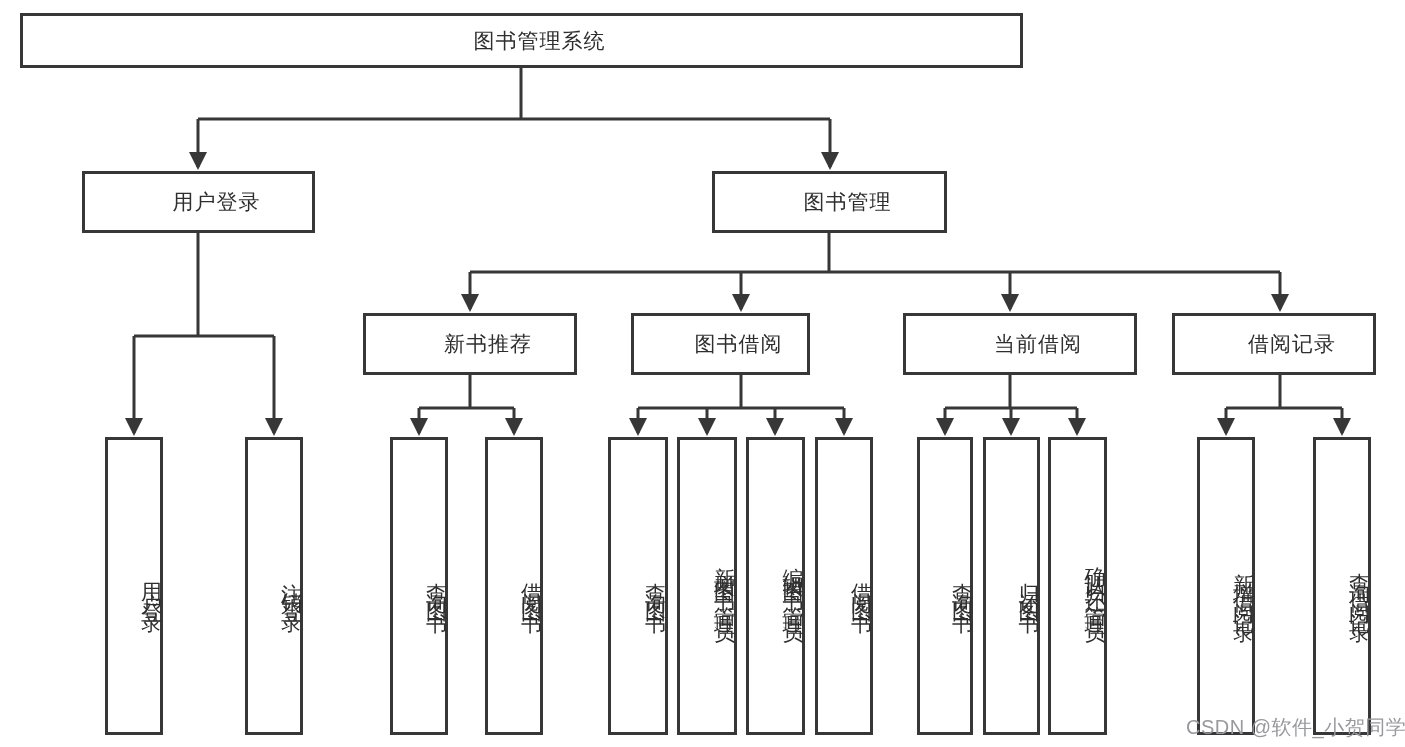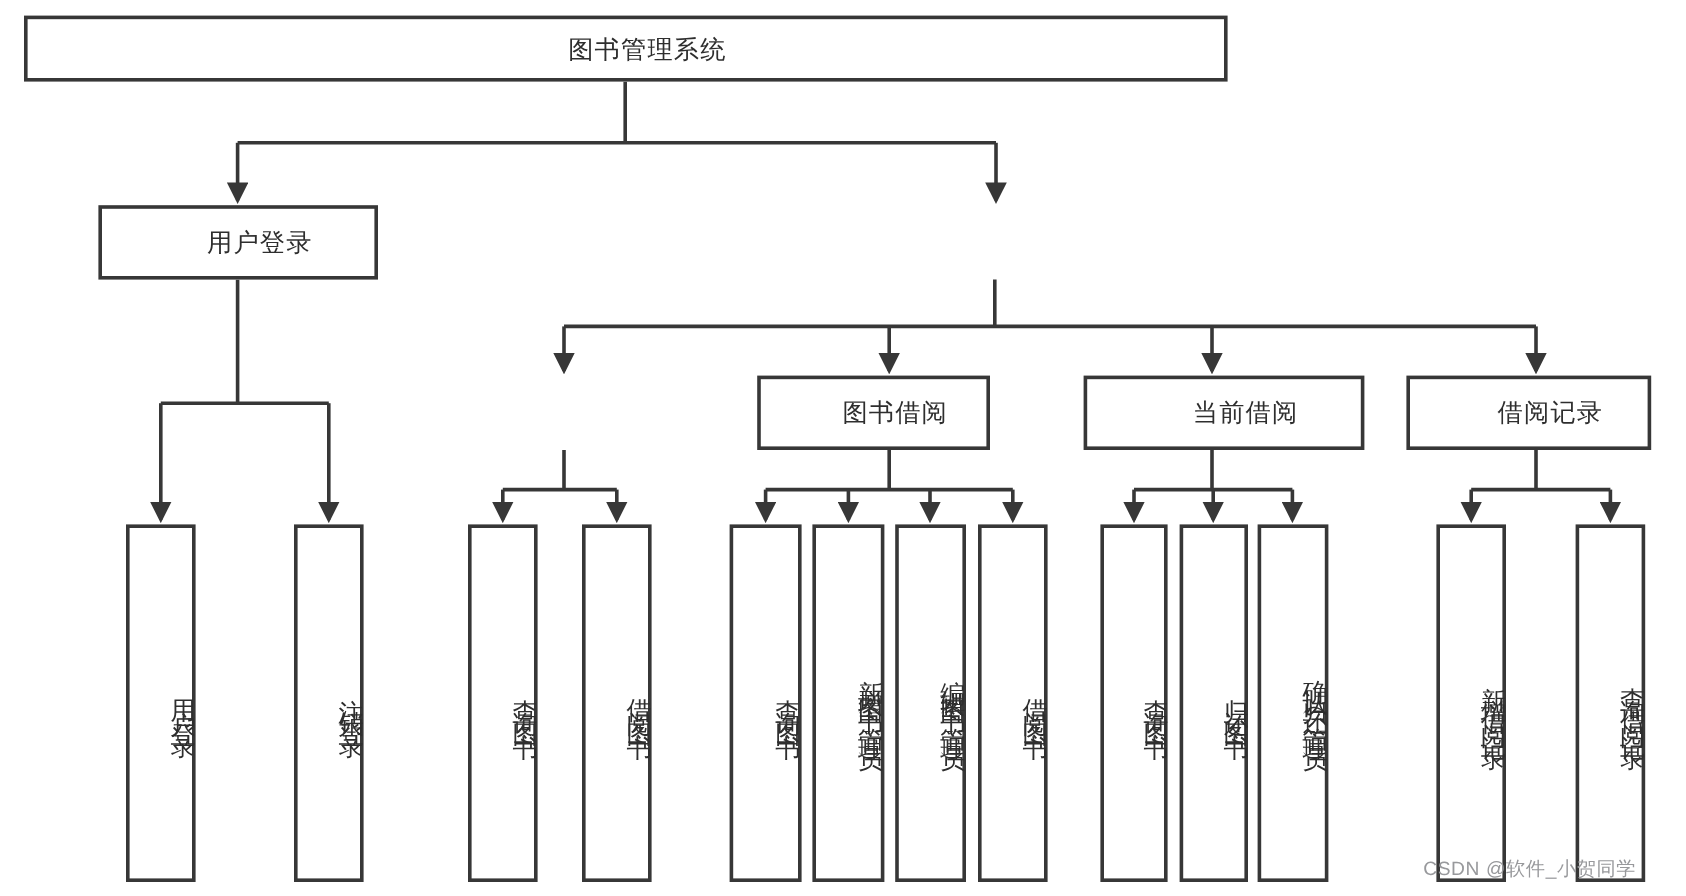--- a/index.html
+++ b/index.html
@@ -26,21 +26,21 @@
   .leaf{
     writing-mode:vertical-rl;
     text-orientation:mixed;
     letter-spacing:10px;
     line-height:1;
   }
   .leaf.tight{letter-spacing:8px;}
   .watermark{
     position:absolute;
     left:1186px;top:714px;
-    font-size:16px;
+    font-size:20px;
     color:#98999c;
     letter-spacing:0.5px;
     z-index:3;
     white-space:nowrap;
   }
 </style>
 </head>
 <body>
 
 <div class="stage">
@@ -89,22 +89,24 @@
     <g stroke="#373737" stroke-width="3" fill="none">
       <path d="M1280 375 V408 M1226 408 H1342"></path>
       <path d="M1226 408 V433" marker-end="url(#arrow)"></path>
       <path d="M1342 408 V433" marker-end="url(#arrow)"></path>
     </g>
   </svg>
 
   <div class="node" style="left:20px;top:13px;width:1003px;height:55px">图书管理系统</div>
 
   <div class="node" style="left:82px;top:171px;width:233px;height:62px">用户登录</div>
+  <div class="node" style="left:712px;top:171px;width:235px;height:62px">图书管理</div>
 
-  <div class="node" style="left:631px;top:313px;width:194px;height:62px">图书借阅</div>
+  <div class="node" style="left:363px;top:313px;width:214px;height:62px">新书推荐</div>
+  <div class="node" style="left:631px;top:313px;width:179px;height:62px">图书借阅</div>
   <div class="node" style="left:903px;top:313px;width:234px;height:62px">当前借阅</div>
   <div class="node" style="left:1172px;top:313px;width:204px;height:62px">借阅记录</div>
 
   <div class="node leaf" style="left:105px;top:437px;width:58px;height:298px">用户登录</div>
   <div class="node leaf" style="left:245px;top:437px;width:58px;height:298px">注销登录</div>
 
   <div class="node leaf" style="left:390px;top:437px;width:58px;height:298px">查询图书</div>
   <div class="node leaf" style="left:485px;top:437px;width:58px;height:298px">借阅图书</div>
 
   <div class="node leaf" style="left:608px;top:437px;width:60px;height:298px">查询图书</div>

